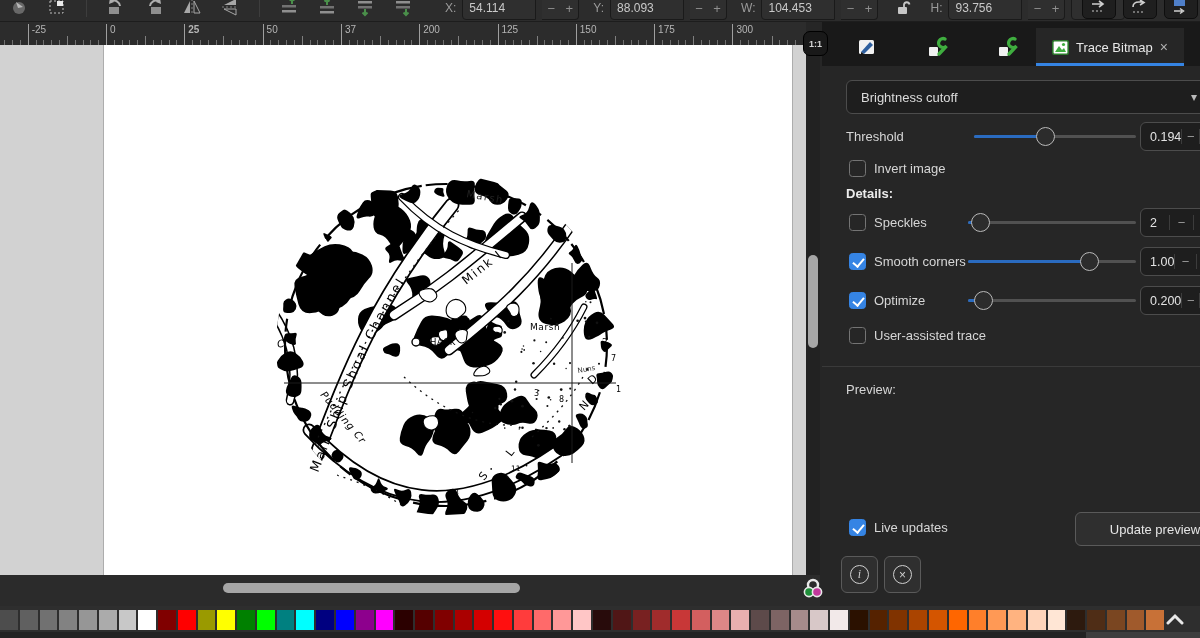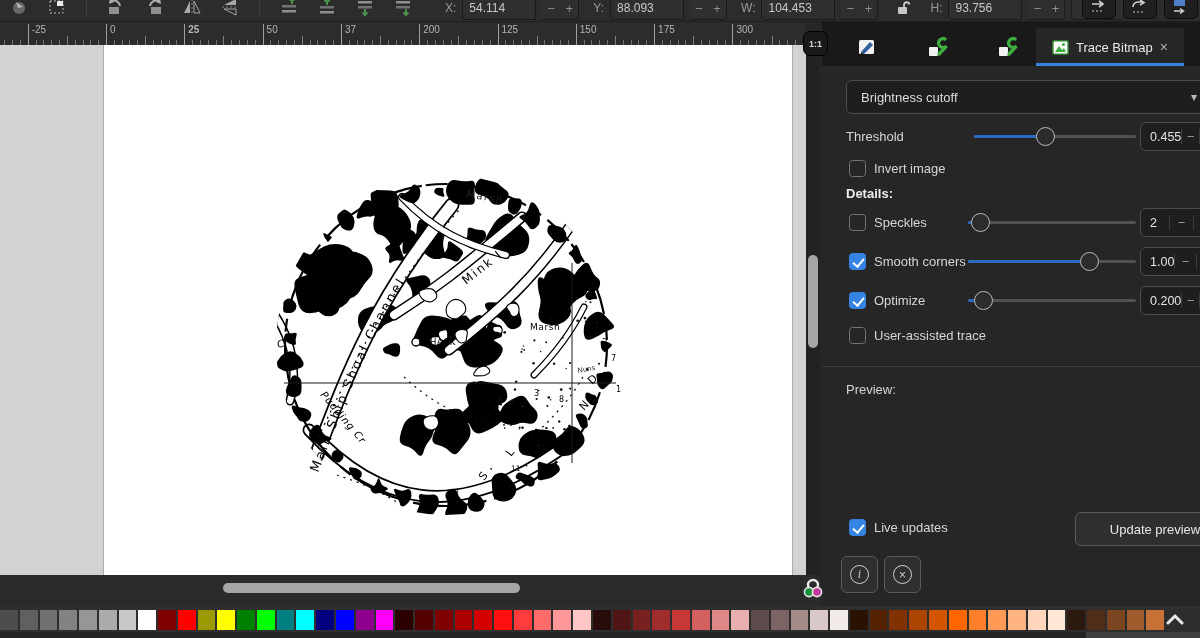--- a/index.html
+++ b/index.html
@@ -632,21 +632,21 @@
     <span class="caret">▾</span>
   </div>
 
   <span class="p-label" style="left:24px; top:107px">Threshold</span>
   <div class="slider" style="left:152px; top:105px; width:162px">
     <span class="rail"></span>
       <span class="fill" style="width:72px"></span>
       <span class="thumb" style="left:62px"></span>
   </div>
   <div class="spinbox" style="left:318px; top:100px">
-    <span class="val">0.455</span>
+    <span class="val">0.194</span>
     <span class="b">−</span>
     <span class="b">+</span>
   </div>
 
   <span class="cb" style="left:27px; top:138px"></span>
   <span class="p-label" style="left:52px; top:139px">Invert image</span>
 
   <span class="p-label p-bold" style="left:24px; top:164px">Details:</span>
 
   <span class="cb" style="left:27px; top:192px"></span>

